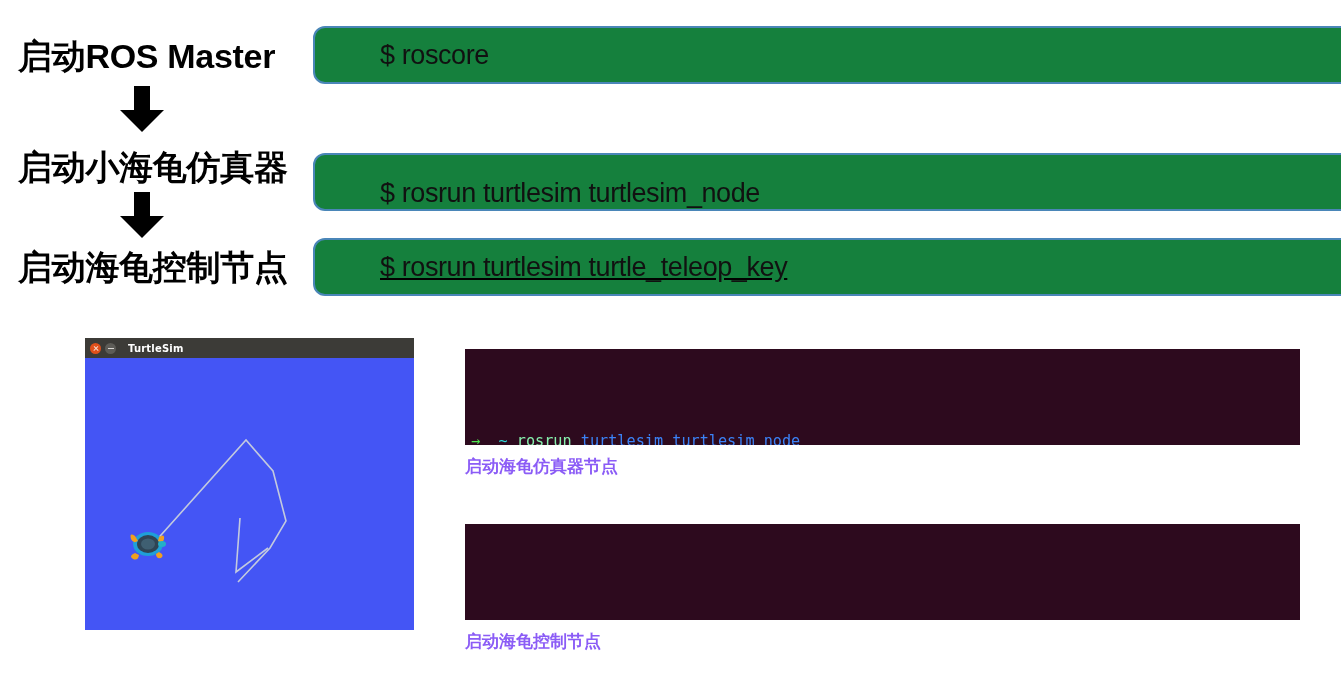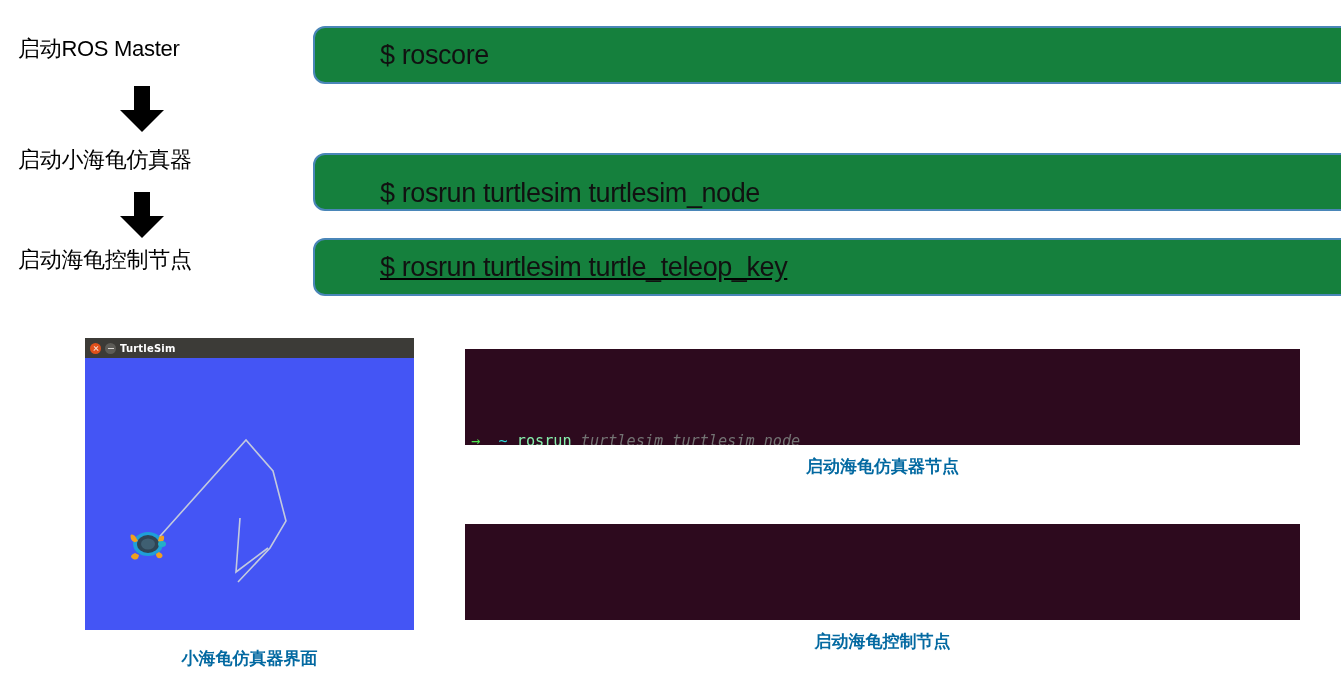--- a/index.html
+++ b/index.html
@@ -13,22 +13,22 @@
   #page {
     position: relative;
     width: 1341px;
     height: 694px;
     background: #ffffff;
   }
 
   
   .step-label {
     position: absolute;
-    font-weight: normal;
-    font-size: 22px;
+    font-weight: bold;
+    font-size: 34px;
     color: #000000;
     white-space: nowrap;
     letter-spacing: -0.3px;
   }
   #step-label-0 { left: 18px;  top: 34px; }
   #step-label-1 { left: 18px;  top: 145px; }
   #step-label-2 { left: 18px;  top: 245px; }
 
   
   .down-arrow {
@@ -104,41 +104,40 @@
     content: "";
     position: absolute;
     left: 2.5px; top: 5px;
     width: 6px; height: 1.4px;
     background: #d8d7d3;
   }
   #turtlesim-title {
     color: #ffffff;
     font-size: 10px;
     font-weight: bold;
-    margin-left: 0;
+    margin-left: 8px;
     font-family: "DejaVu Sans", sans-serif;
     letter-spacing: 0.2px;
   }
   #turtlesim-canvas {
     position: relative;
     width: 100%;
     height: 272px;
     background: #4455f5;
     overflow: hidden;
   }
   #turtlesim-canvas svg { display: block; }
 
   
   .caption {
     position: absolute;
     font-weight: bold;
     font-size: 17px;
-    color: #0369a1;
+    color: #8b5cf6;
     white-space: nowrap;
-    text-align: center;
   }
   #caption-turtlesim-ui { left: 85px; top: 647px; width: 329px; }
   #caption-sim-node     { left: 465px; top: 455px; width: 835px; }
   #caption-teleop-node  { left: 465px; top: 630px; width: 835px; }
 
   
   .terminal {
     position: absolute;
     background: #2d0a1e;
     overflow: hidden;
@@ -162,21 +161,21 @@
     overflow: hidden;
     opacity: 0.55;
     color: #b9a9b5;
     font-size: 15.2px;
     line-height: 19px;
   }
   .term-line { white-space: pre; }
   .fg-green  { color: #4ee44e; }
   .fg-cyan   { color: #2fd8d8; }
   .fg-olive  { color: #86efac; }
-  .fg-white  { color: #737373; font-style: italic; }
+  .fg-white  { color: #3b82f6; }
 </style>
 </head>
 <body>
 
 <div id="page">
 
   <div class="step-label" id="step-label-0">启动ROS Master</div>
   <div class="step-label" id="step-label-1">启动小海龟仿真器</div>
   <div class="step-label" id="step-label-2">启动海龟控制节点</div>
 
@@ -221,21 +220,20 @@
           <path d="M50,178 q-6,-4 -4,3 q2,5 7,2 z" fill="#f0a020"></path>
           <path d="M50,195 q-7,3 -2,6 q5,2 6,-4 z" fill="#f0a020"></path>
           <path d="M74,179 q6,-4 5,2 q-1,5 -6,2 z" fill="#f0a020"></path>
           <path d="M74,194 q6,3 2,6 q-5,1 -5,-4 z" fill="#f0a020"></path>
           <ellipse cx="77" cy="186" rx="4" ry="3" fill="#23b0c8"></ellipse>
         </g>
       </svg>
     </div>
   </div>
 
-  <div class="caption" id="caption-turtlesim-ui">小海龟仿真器界面</div>
 
   <div class="terminal" id="terminal-turtlesim-node">
     <div class="term-clip-top">
       
     </div>
     <div class="term-line"><span class="fg-green">→</span><span>  </span><span class="fg-cyan">~</span><span> </span><span class="fg-olive">rosrun</span><span> </span><span class="fg-white">turtlesim turtlesim_node</span></div>
     
     
     
     

